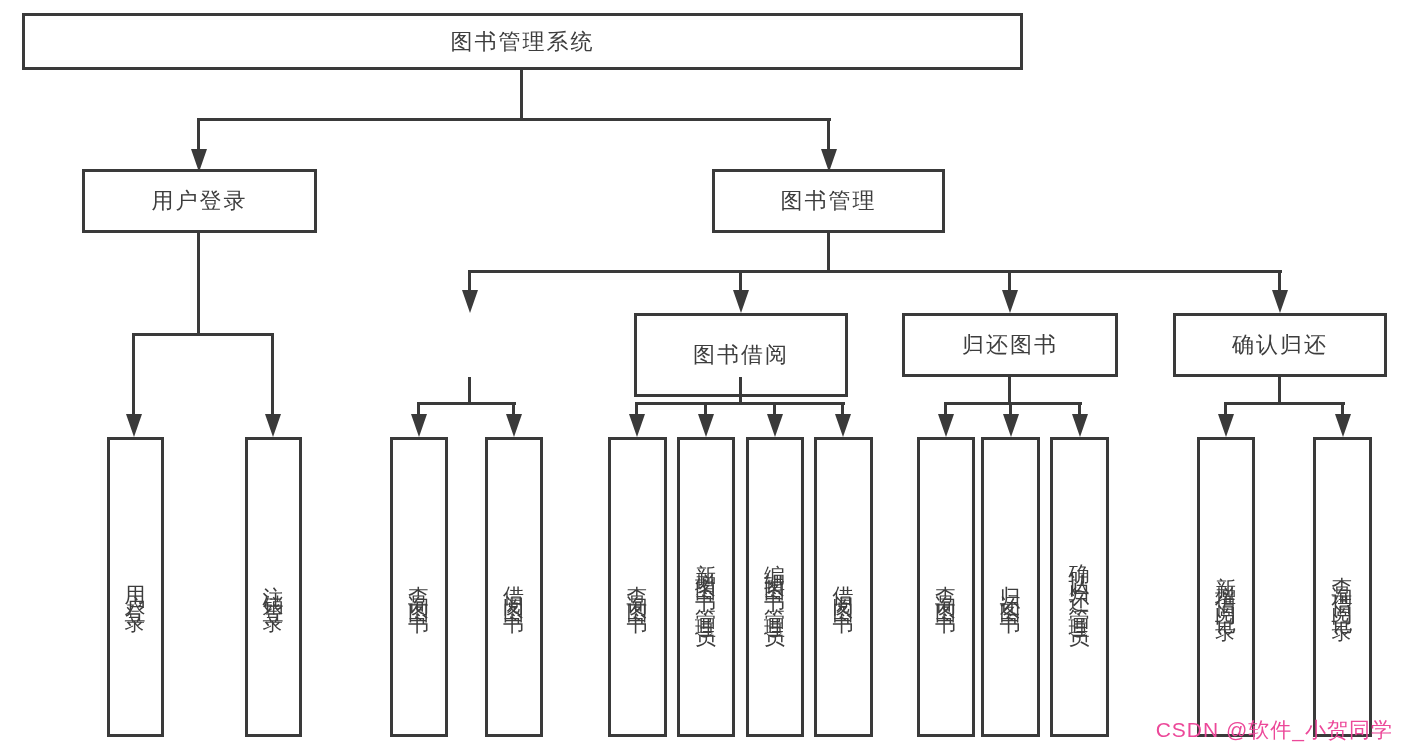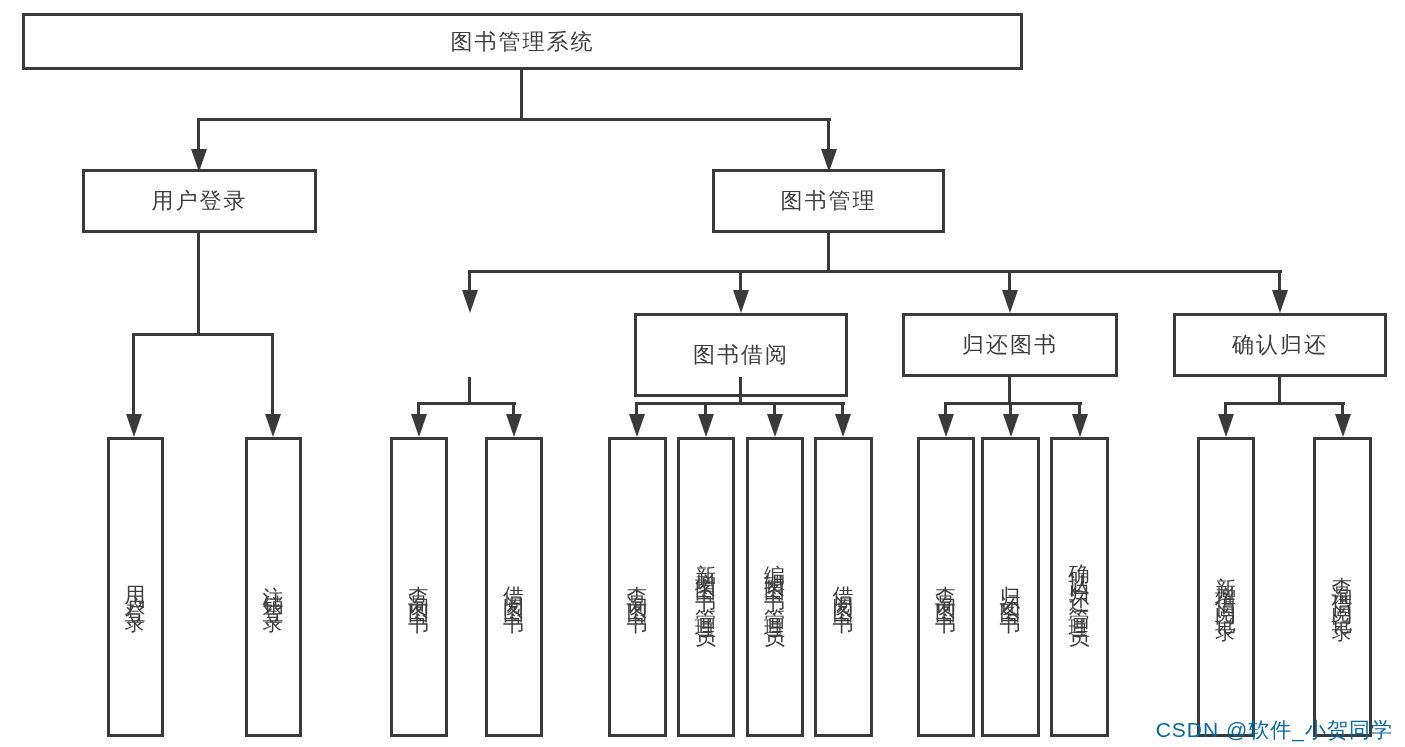--- a/index.html
+++ b/index.html
@@ -22,21 +22,21 @@
   .vline,.hline{position:absolute;background:#3a3a3a;}
   .vline{width:3px;}
   .hline{height:3px;}
   .ah{
     position:absolute;width:0;height:0;
     border-left:8px solid transparent;border-right:8px solid transparent;
     border-top:23px solid #3a3a3a;
   }
   .watermark{
     position:absolute;top:716px;right:12px;
-    font-size:21px;letter-spacing:1px;color:#0369a1;z-index:5;white-space:nowrap;
+    font-size:21px;letter-spacing:1px;color:#ec4899;z-index:5;white-space:nowrap;
   }
 </style>
 </head>
 <body>
 
 <div class="canvas">
 
   <div class="node" style="left:22px;top:13px;width:1001px;height:57px;">图书管理系统</div>
 
   <div class="node" style="left:82px;top:169px;width:235px;height:64px;">用户登录</div>

